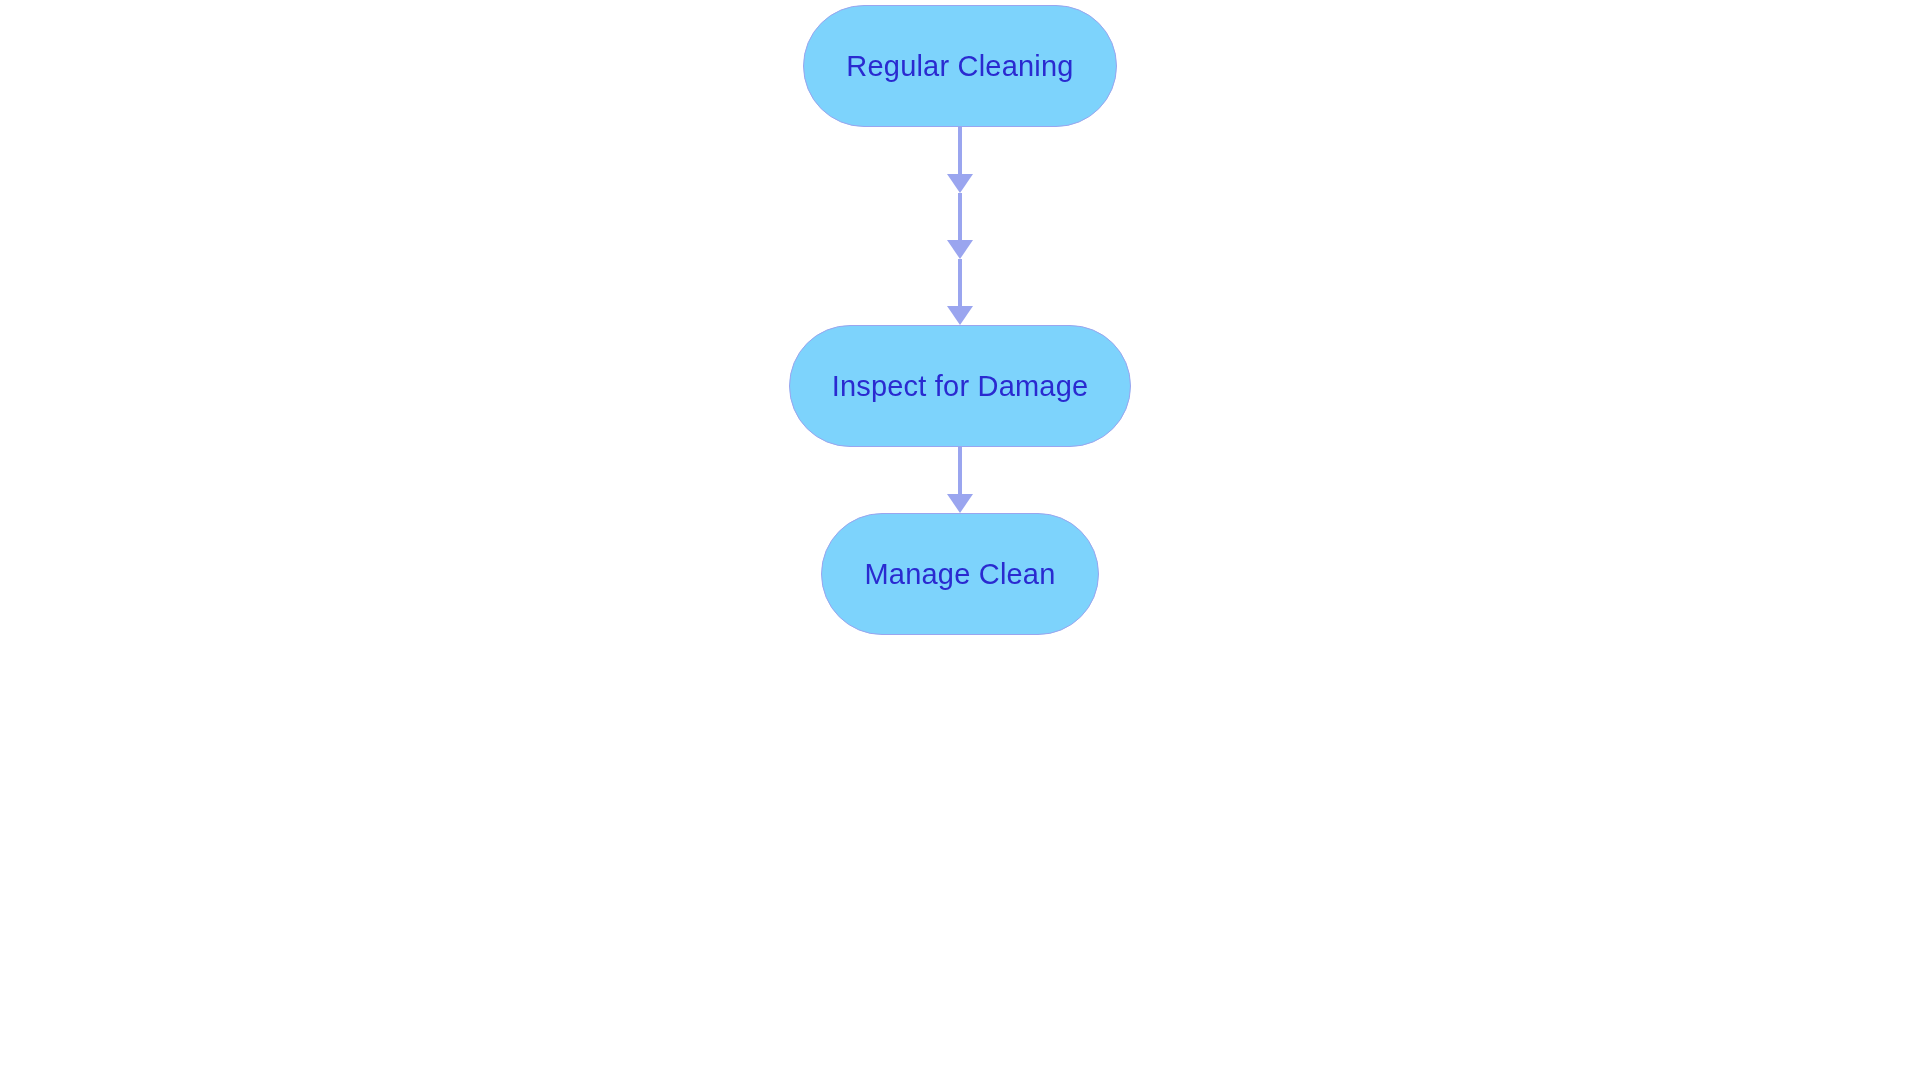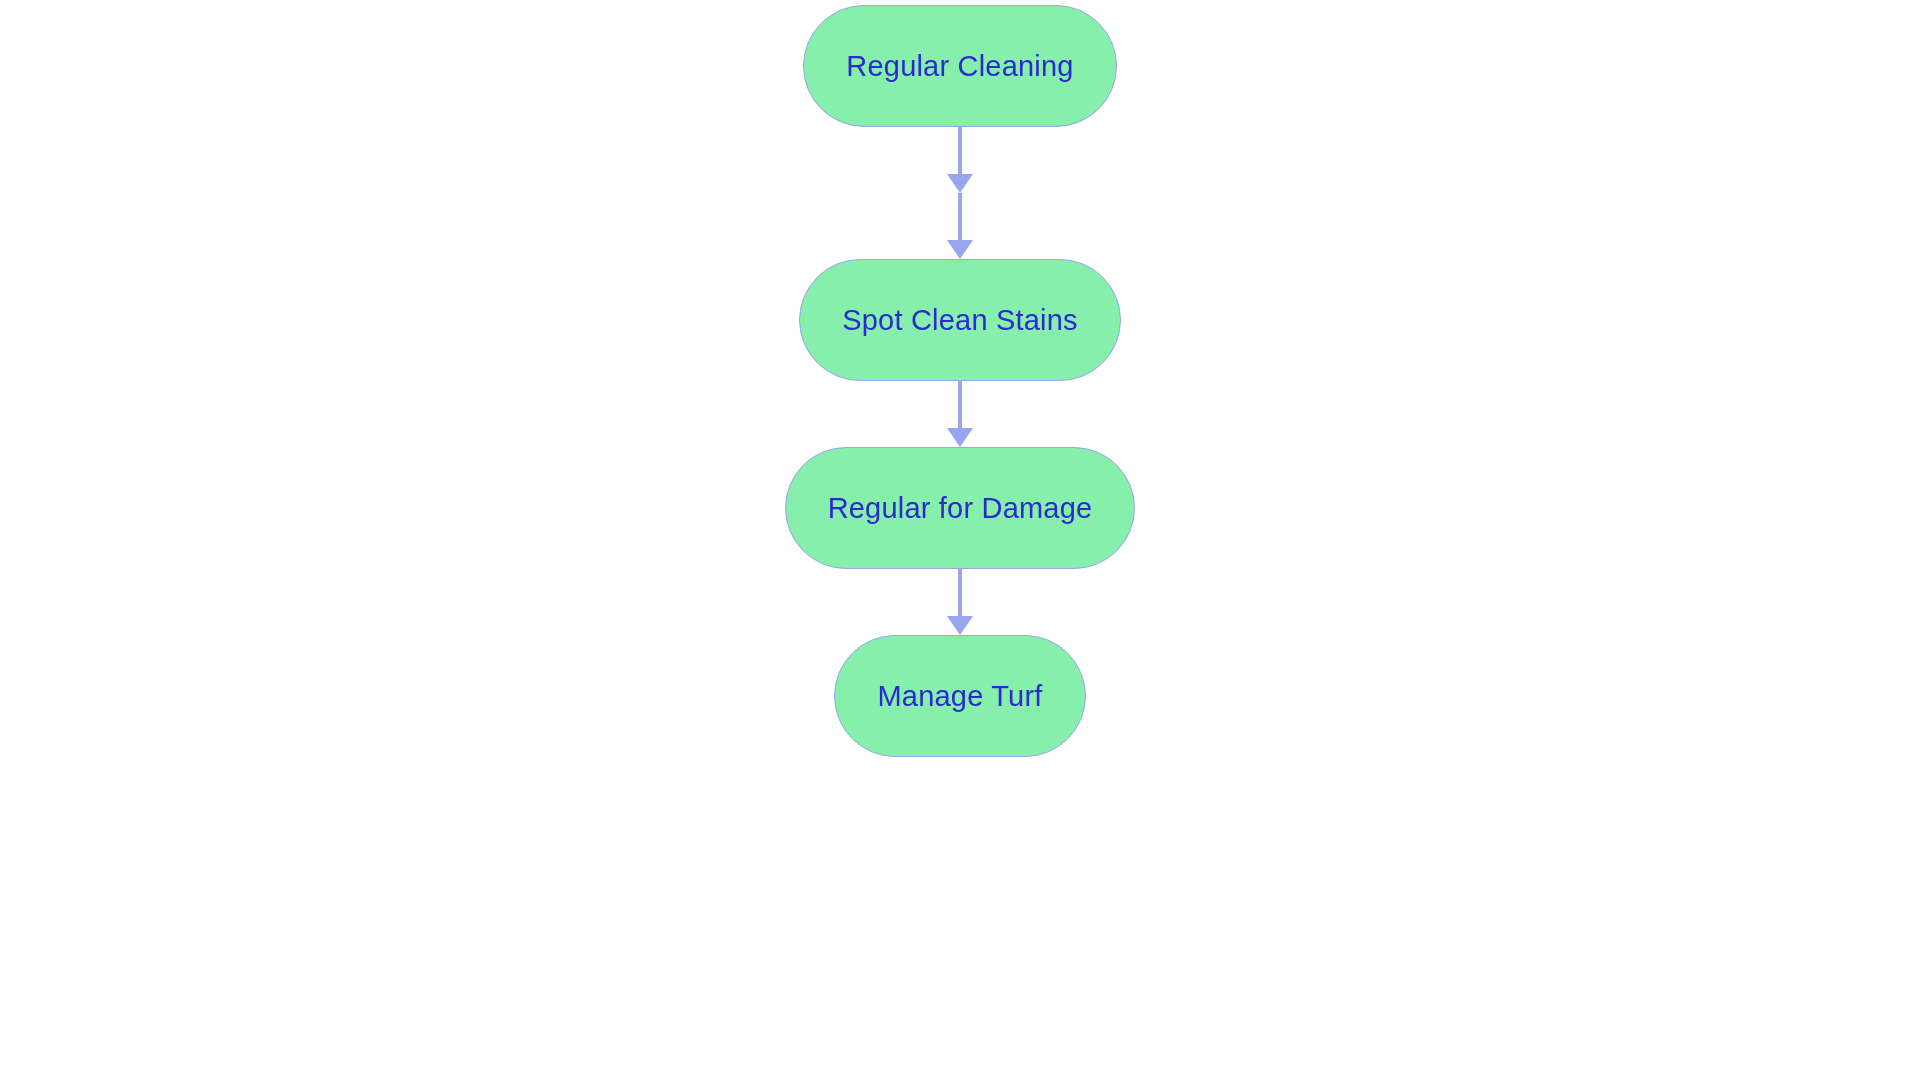--- a/index.html
+++ b/index.html
@@ -33,21 +33,21 @@
     align-items: center;
     justify-content: flex-start;
   }
 
   
   .node {
     box-sizing: border-box;
     height: 122px;
     border: 1.6px solid #9aa5ef;
     border-radius: 61px;
-    background: #86efac;
+    background: #7dd3fc;
     color: #2a2ad0;
     display: flex;
     align-items: center;
     justify-content: center;
     font-size: 29px;
     font-weight: 400;
     letter-spacing: 0.2px;
     white-space: nowrap;
     padding: 0 42px;
     line-height: 1;
@@ -101,36 +101,33 @@
       <div class="conn-line"></div>
       <div class="conn-head"></div>
     </div>
 
 
     <div class="connector">
       <div class="conn-line"></div>
       <div class="conn-head"></div>
     </div>
 
+
+    <div class="connector">
+      <div class="conn-line"></div>
+      <div class="conn-head"></div>
+    </div>
+
     <div class="node">
-      <span class="node-label">Spot Clean Stains</span>
+      <span class="node-label">Inspect for Damage</span>
     </div>
 
     <div class="connector">
       <div class="conn-line"></div>
       <div class="conn-head"></div>
     </div>
 
     <div class="node">
-      <span class="node-label">Regular for Damage</span>
-    </div>
-
-    <div class="connector">
-      <div class="conn-line"></div>
-      <div class="conn-head"></div>
-    </div>
-
-    <div class="node">
-      <span class="node-label">Manage Turf</span>
+      <span class="node-label">Manage Clean</span>
     </div>
 
   </div>
 </div>
 
 </body></html>

